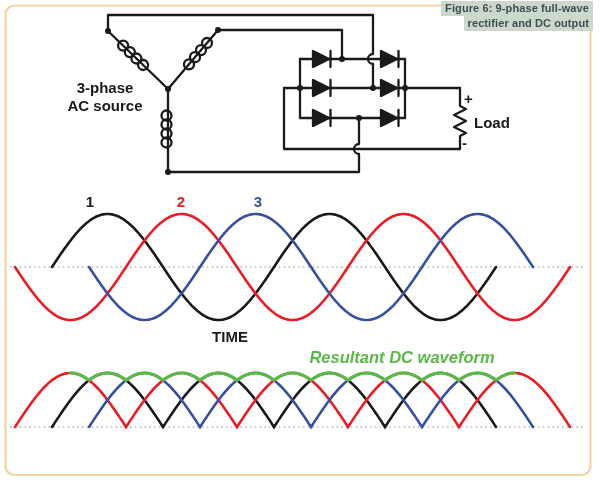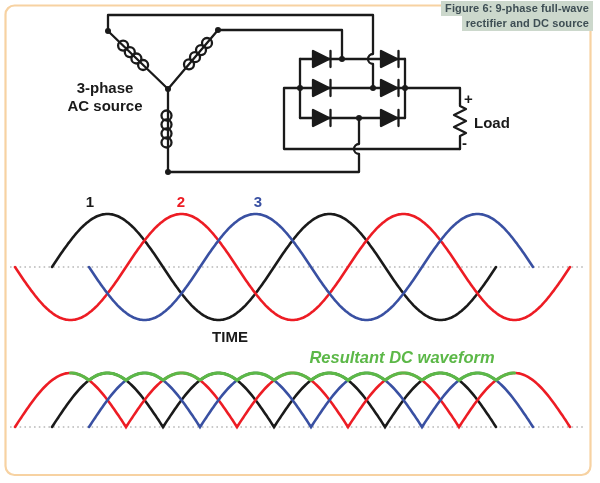--- a/index.html
+++ b/index.html
@@ -133,16 +133,16 @@
           <polyline points="15.0,427.0 16.5,424.7 18.0,422.4 19.5,420.1 21.0,417.9 22.5,415.6 24.0,413.4 25.5,411.2 27.0,409.0 28.5,406.9 30.0,404.8 31.5,402.7 33.0,400.7 34.5,398.7 36.0,396.8 37.5,394.9 39.0,393.1 40.5,391.3 42.0,389.6 43.5,388.0 45.0,386.5 46.5,385.0 48.0,383.6 49.5,382.3 51.0,381.0 52.5,379.9 54.0,378.8 55.5,377.8 57.0,376.9 58.5,376.1 60.0,375.4 61.5,374.7 63.0,374.2 64.5,373.8 66.0,373.4 67.5,373.2 69.0,373.0 70.5,373.0 72.0,373.0 73.5,373.2 75.0,373.4 76.5,373.8 78.0,374.2 79.5,374.7 81.0,375.4 82.5,376.1 84.0,376.9 85.5,377.8 87.0,378.8 88.5,379.9 90.0,381.0 91.5,382.3 93.0,383.6 94.5,385.0 96.0,386.5 97.5,388.0 99.0,389.6 100.5,391.3 102.0,393.1 103.5,394.9 105.0,396.8 106.5,398.7 108.0,400.7 109.5,402.7 111.0,404.8 112.5,406.9 114.0,409.0 115.5,411.2 117.0,413.4 118.5,415.6 120.0,417.9 121.5,420.1 123.0,422.4 124.5,424.7 126.0,427.0 127.5,424.7 129.0,422.4 130.5,420.1 132.0,417.9 133.5,415.6 135.0,413.4 136.5,411.2 138.0,409.0 139.5,406.9 141.0,404.8 142.5,402.7 144.0,400.7 145.5,398.7 147.0,396.8 148.5,394.9 150.0,393.1 151.5,391.3 153.0,389.6 154.5,388.0 156.0,386.5 157.5,385.0 159.0,383.6 160.5,382.3 162.0,381.0 163.5,379.9 165.0,378.8 166.5,377.8 168.0,376.9 169.5,376.1 171.0,375.4 172.5,374.7 174.0,374.2 175.5,373.8 177.0,373.4 178.5,373.2 180.0,373.0 181.5,373.0 183.0,373.0 184.5,373.2 186.0,373.4 187.5,373.8 189.0,374.2 190.5,374.7 192.0,375.4 193.5,376.1 195.0,376.9 196.5,377.8 198.0,378.8 199.5,379.9 201.0,381.0 202.5,382.3 204.0,383.6 205.5,385.0 207.0,386.5 208.5,388.0 210.0,389.6 211.5,391.3 213.0,393.1 214.5,394.9 216.0,396.8 217.5,398.7 219.0,400.7 220.5,402.7 222.0,404.8 223.5,406.9 225.0,409.0 226.5,411.2 228.0,413.4 229.5,415.6 231.0,417.9 232.5,420.1 234.0,422.4 235.5,424.7 237.0,427.0 238.5,424.7 240.0,422.4 241.5,420.1 243.0,417.9 244.5,415.6 246.0,413.4 247.5,411.2 249.0,409.0 250.5,406.9 252.0,404.8 253.5,402.7 255.0,400.7 256.5,398.7 258.0,396.8 259.5,394.9 261.0,393.1 262.5,391.3 264.0,389.6 265.5,388.0 267.0,386.5 268.5,385.0 270.0,383.6 271.5,382.3 273.0,381.0 274.5,379.9 276.0,378.8 277.5,377.8 279.0,376.9 280.5,376.1 282.0,375.4 283.5,374.7 285.0,374.2 286.5,373.8 288.0,373.4 289.5,373.2 291.0,373.0 292.5,373.0 294.0,373.0 295.5,373.2 297.0,373.4 298.5,373.8 300.0,374.2 301.5,374.7 303.0,375.4 304.5,376.1 306.0,376.9 307.5,377.8 309.0,378.8 310.5,379.9 312.0,381.0 313.5,382.3 315.0,383.6 316.5,385.0 318.0,386.5 319.5,388.0 321.0,389.6 322.5,391.3 324.0,393.1 325.5,394.9 327.0,396.8 328.5,398.7 330.0,400.7 331.5,402.7 333.0,404.8 334.5,406.9 336.0,409.0 337.5,411.2 339.0,413.4 340.5,415.6 342.0,417.9 343.5,420.1 345.0,422.4 346.5,424.7 348.0,427.0 349.5,424.7 351.0,422.4 352.5,420.1 354.0,417.9 355.5,415.6 357.0,413.4 358.5,411.2 360.0,409.0 361.5,406.9 363.0,404.8 364.5,402.7 366.0,400.7 367.5,398.7 369.0,396.8 370.5,394.9 372.0,393.1 373.5,391.3 375.0,389.6 376.5,388.0 378.0,386.5 379.5,385.0 381.0,383.6 382.5,382.3 384.0,381.0 385.5,379.9 387.0,378.8 388.5,377.8 390.0,376.9 391.5,376.1 393.0,375.4 394.5,374.7 396.0,374.2 397.5,373.8 399.0,373.4 400.5,373.2 402.0,373.0 403.5,373.0 405.0,373.0 406.5,373.2 408.0,373.4 409.5,373.8 411.0,374.2 412.5,374.7 414.0,375.4 415.5,376.1 417.0,376.9 418.5,377.8 420.0,378.8 421.5,379.9 423.0,381.0 424.5,382.3 426.0,383.6 427.5,385.0 429.0,386.5 430.5,388.0 432.0,389.6 433.5,391.3 435.0,393.1 436.5,394.9 438.0,396.8 439.5,398.7 441.0,400.7 442.5,402.7 444.0,404.8 445.5,406.9 447.0,409.0 448.5,411.2 450.0,413.4 451.5,415.6 453.0,417.9 454.5,420.1 456.0,422.4 457.5,424.7 459.0,427.0 460.5,424.7 462.0,422.4 463.5,420.1 465.0,417.9 466.5,415.6 468.0,413.4 469.5,411.2 471.0,409.0 472.5,406.9 474.0,404.8 475.5,402.7 477.0,400.7 478.5,398.7 480.0,396.8 481.5,394.9 483.0,393.1 484.5,391.3 486.0,389.6 487.5,388.0 489.0,386.5 490.5,385.0 492.0,383.6 493.5,382.3 495.0,381.0 496.5,379.9 498.0,378.8 499.5,377.8 501.0,376.9 502.5,376.1 504.0,375.4 505.5,374.7 507.0,374.2 508.5,373.8 510.0,373.4 511.5,373.2 513.0,373.0 514.5,373.0 516.0,373.0 517.5,373.2 519.0,373.4 520.5,373.8 522.0,374.2 523.5,374.7 525.0,375.4 526.5,376.1 528.0,376.9 529.5,377.8 531.0,378.8 532.5,379.9 534.0,381.0 535.5,382.3 537.0,383.6 538.5,385.0 540.0,386.5 541.5,388.0 543.0,389.6 544.5,391.3 546.0,393.1 547.5,394.9 549.0,396.8 550.5,398.7 552.0,400.7 553.5,402.7 555.0,404.8 556.5,406.9 558.0,409.0 559.5,411.2 561.0,413.4 562.5,415.6 564.0,417.9 565.5,420.1 567.0,422.4 568.5,424.7 570.0,427.0" fill="none" stroke="#ed1c24" stroke-width="2.6" stroke-linecap="round"></polyline>
           <polyline points="89.0,427.0 90.5,424.7 92.0,422.4 93.5,420.1 95.0,417.9 96.5,415.6 98.0,413.4 99.5,411.2 101.0,409.0 102.5,406.9 104.0,404.8 105.5,402.7 107.0,400.7 108.5,398.7 110.0,396.8 111.5,394.9 113.0,393.1 114.5,391.3 116.0,389.6 117.5,388.0 119.0,386.5 120.5,385.0 122.0,383.6 123.5,382.3 125.0,381.0 126.5,379.9 128.0,378.8 129.5,377.8 131.0,376.9 132.5,376.1 134.0,375.4 135.5,374.7 137.0,374.2 138.5,373.8 140.0,373.4 141.5,373.2 143.0,373.0 144.5,373.0 146.0,373.0 147.5,373.2 149.0,373.4 150.5,373.8 152.0,374.2 153.5,374.7 155.0,375.4 156.5,376.1 158.0,376.9 159.5,377.8 161.0,378.8 162.5,379.9 164.0,381.0 165.5,382.3 167.0,383.6 168.5,385.0 170.0,386.5 171.5,388.0 173.0,389.6 174.5,391.3 176.0,393.1 177.5,394.9 179.0,396.8 180.5,398.7 182.0,400.7 183.5,402.7 185.0,404.8 186.5,406.9 188.0,409.0 189.5,411.2 191.0,413.4 192.5,415.6 194.0,417.9 195.5,420.1 197.0,422.4 198.5,424.7 200.0,427.0 201.5,424.7 203.0,422.4 204.5,420.1 206.0,417.9 207.5,415.6 209.0,413.4 210.5,411.2 212.0,409.0 213.5,406.9 215.0,404.8 216.5,402.7 218.0,400.7 219.5,398.7 221.0,396.8 222.5,394.9 224.0,393.1 225.5,391.3 227.0,389.6 228.5,388.0 230.0,386.5 231.5,385.0 233.0,383.6 234.5,382.3 236.0,381.0 237.5,379.9 239.0,378.8 240.5,377.8 242.0,376.9 243.5,376.1 245.0,375.4 246.5,374.7 248.0,374.2 249.5,373.8 251.0,373.4 252.5,373.2 254.0,373.0 255.5,373.0 257.0,373.0 258.5,373.2 260.0,373.4 261.5,373.8 263.0,374.2 264.5,374.7 266.0,375.4 267.5,376.1 269.0,376.9 270.5,377.8 272.0,378.8 273.5,379.9 275.0,381.0 276.5,382.3 278.0,383.6 279.5,385.0 281.0,386.5 282.5,388.0 284.0,389.6 285.5,391.3 287.0,393.1 288.5,394.9 290.0,396.8 291.5,398.7 293.0,400.7 294.5,402.7 296.0,404.8 297.5,406.9 299.0,409.0 300.5,411.2 302.0,413.4 303.5,415.6 305.0,417.9 306.5,420.1 308.0,422.4 309.5,424.7 311.0,427.0 312.5,424.7 314.0,422.4 315.5,420.1 317.0,417.9 318.5,415.6 320.0,413.4 321.5,411.2 323.0,409.0 324.5,406.9 326.0,404.8 327.5,402.7 329.0,400.7 330.5,398.7 332.0,396.8 333.5,394.9 335.0,393.1 336.5,391.3 338.0,389.6 339.5,388.0 341.0,386.5 342.5,385.0 344.0,383.6 345.5,382.3 347.0,381.0 348.5,379.9 350.0,378.8 351.5,377.8 353.0,376.9 354.5,376.1 356.0,375.4 357.5,374.7 359.0,374.2 360.5,373.8 362.0,373.4 363.5,373.2 365.0,373.0 366.5,373.0 368.0,373.0 369.5,373.2 371.0,373.4 372.5,373.8 374.0,374.2 375.5,374.7 377.0,375.4 378.5,376.1 380.0,376.9 381.5,377.8 383.0,378.8 384.5,379.9 386.0,381.0 387.5,382.3 389.0,383.6 390.5,385.0 392.0,386.5 393.5,388.0 395.0,389.6 396.5,391.3 398.0,393.1 399.5,394.9 401.0,396.8 402.5,398.7 404.0,400.7 405.5,402.7 407.0,404.8 408.5,406.9 410.0,409.0 411.5,411.2 413.0,413.4 414.5,415.6 416.0,417.9 417.5,420.1 419.0,422.4 420.5,424.7 422.0,427.0 423.5,424.7 425.0,422.4 426.5,420.1 428.0,417.9 429.5,415.6 431.0,413.4 432.5,411.2 434.0,409.0 435.5,406.9 437.0,404.8 438.5,402.7 440.0,400.7 441.5,398.7 443.0,396.8 444.5,394.9 446.0,393.1 447.5,391.3 449.0,389.6 450.5,388.0 452.0,386.5 453.5,385.0 455.0,383.6 456.5,382.3 458.0,381.0 459.5,379.9 461.0,378.8 462.5,377.8 464.0,376.9 465.5,376.1 467.0,375.4 468.5,374.7 470.0,374.2 471.5,373.8 473.0,373.4 474.5,373.2 476.0,373.0 477.5,373.0 479.0,373.0 480.5,373.2 482.0,373.4 483.5,373.8 485.0,374.2 486.5,374.7 488.0,375.4 489.5,376.1 491.0,376.9 492.5,377.8 494.0,378.8 495.5,379.9 497.0,381.0 498.5,382.3 500.0,383.6 501.5,385.0 503.0,386.5 504.5,388.0 506.0,389.6 507.5,391.3 509.0,393.1 510.5,394.9 512.0,396.8 513.5,398.7 515.0,400.7 516.5,402.7 518.0,404.8 519.5,406.9 521.0,409.0 522.5,411.2 524.0,413.4 525.5,415.6 527.0,417.9 528.5,420.1 530.0,422.4 531.5,424.7 533.0,427.0" fill="none" stroke="#3950a2" stroke-width="2.6" stroke-linecap="round"></polyline>
           <polyline points="70.5,373.0 72.0,373.0 73.5,373.2 75.0,373.4 76.5,373.8 78.0,374.2 79.5,374.7 81.0,375.4 82.5,376.1 84.0,376.9 85.5,377.8 87.0,378.8 88.5,379.9 90.0,379.5 91.5,378.4 93.0,377.5 94.5,376.6 96.0,375.8 97.5,375.1 99.0,374.6 100.5,374.1 102.0,373.7 103.5,373.3 105.0,373.1 106.5,373.0 108.0,373.0 109.5,373.1 111.0,373.3 112.5,373.5 114.0,373.9 115.5,374.4 117.0,374.9 118.5,375.6 120.0,376.3 121.5,377.2 123.0,378.1 124.5,379.1 126.0,380.2 127.5,379.1 129.0,378.1 130.5,377.2 132.0,376.3 133.5,375.6 135.0,374.9 136.5,374.4 138.0,373.9 139.5,373.5 141.0,373.3 142.5,373.1 144.0,373.0 145.5,373.0 147.0,373.1 148.5,373.3 150.0,373.7 151.5,374.1 153.0,374.6 154.5,375.1 156.0,375.8 157.5,376.6 159.0,377.5 160.5,378.4 162.0,379.5 163.5,379.9 165.0,378.8 166.5,377.8 168.0,376.9 169.5,376.1 171.0,375.4 172.5,374.7 174.0,374.2 175.5,373.8 177.0,373.4 178.5,373.2 180.0,373.0 181.5,373.0 183.0,373.0 184.5,373.2 186.0,373.4 187.5,373.8 189.0,374.2 190.5,374.7 192.0,375.4 193.5,376.1 195.0,376.9 196.5,377.8 198.0,378.8 199.5,379.9 201.0,379.5 202.5,378.4 204.0,377.5 205.5,376.6 207.0,375.8 208.5,375.1 210.0,374.6 211.5,374.1 213.0,373.7 214.5,373.3 216.0,373.1 217.5,373.0 219.0,373.0 220.5,373.1 222.0,373.3 223.5,373.5 225.0,373.9 226.5,374.4 228.0,374.9 229.5,375.6 231.0,376.3 232.5,377.2 234.0,378.1 235.5,379.1 237.0,380.2 238.5,379.1 240.0,378.1 241.5,377.2 243.0,376.3 244.5,375.6 246.0,374.9 247.5,374.4 249.0,373.9 250.5,373.5 252.0,373.3 253.5,373.1 255.0,373.0 256.5,373.0 258.0,373.1 259.5,373.3 261.0,373.7 262.5,374.1 264.0,374.6 265.5,375.1 267.0,375.8 268.5,376.6 270.0,377.5 271.5,378.4 273.0,379.5 274.5,379.9 276.0,378.8 277.5,377.8 279.0,376.9 280.5,376.1 282.0,375.4 283.5,374.7 285.0,374.2 286.5,373.8 288.0,373.4 289.5,373.2 291.0,373.0 292.5,373.0 294.0,373.0 295.5,373.2 297.0,373.4 298.5,373.8 300.0,374.2 301.5,374.7 303.0,375.4 304.5,376.1 306.0,376.9 307.5,377.8 309.0,378.8 310.5,379.9 312.0,379.5 313.5,378.4 315.0,377.5 316.5,376.6 318.0,375.8 319.5,375.1 321.0,374.6 322.5,374.1 324.0,373.7 325.5,373.3 327.0,373.1 328.5,373.0 330.0,373.0 331.5,373.1 333.0,373.3 334.5,373.5 336.0,373.9 337.5,374.4 339.0,374.9 340.5,375.6 342.0,376.3 343.5,377.2 345.0,378.1 346.5,379.1 348.0,380.2 349.5,379.1 351.0,378.1 352.5,377.2 354.0,376.3 355.5,375.6 357.0,374.9 358.5,374.4 360.0,373.9 361.5,373.5 363.0,373.3 364.5,373.1 366.0,373.0 367.5,373.0 369.0,373.1 370.5,373.3 372.0,373.7 373.5,374.1 375.0,374.6 376.5,375.1 378.0,375.8 379.5,376.6 381.0,377.5 382.5,378.4 384.0,379.5 385.5,379.9 387.0,378.8 388.5,377.8 390.0,376.9 391.5,376.1 393.0,375.4 394.5,374.7 396.0,374.2 397.5,373.8 399.0,373.4 400.5,373.2 402.0,373.0 403.5,373.0 405.0,373.0 406.5,373.2 408.0,373.4 409.5,373.8 411.0,374.2 412.5,374.7 414.0,375.4 415.5,376.1 417.0,376.9 418.5,377.8 420.0,378.8 421.5,379.9 423.0,379.5 424.5,378.4 426.0,377.5 427.5,376.6 429.0,375.8 430.5,375.1 432.0,374.6 433.5,374.1 435.0,373.7 436.5,373.3 438.0,373.1 439.5,373.0 441.0,373.0 442.5,373.1 444.0,373.3 445.5,373.5 447.0,373.9 448.5,374.4 450.0,374.9 451.5,375.6 453.0,376.3 454.5,377.2 456.0,378.1 457.5,379.1 459.0,380.2 460.5,379.1 462.0,378.1 463.5,377.2 465.0,376.3 466.5,375.6 468.0,374.9 469.5,374.4 471.0,373.9 472.5,373.5 474.0,373.3 475.5,373.1 477.0,373.0 478.5,373.0 480.0,373.1 481.5,373.3 483.0,373.7 484.5,374.1 486.0,374.6 487.5,375.1 489.0,375.8 490.5,376.6 492.0,377.5 493.5,378.4 495.0,379.5 496.5,379.9 498.0,378.8 499.5,377.8 501.0,376.9 502.5,376.1 504.0,375.4 505.5,374.7 507.0,374.2 508.5,373.8 510.0,373.4 511.5,373.2 513.0,373.0 514.5,373.0" fill="none" stroke="#5cb848" stroke-width="3.2" stroke-linecap="round"></polyline>
         </g>
       <text x="402" y="363" fill="#5cb848" font-size="16.5" font-weight="bold" font-style="italic" text-anchor="middle">Resultant DC waveform</text>
     </g>
   </svg>
 
   <div id="figure-caption" style="color: rgb(62, 78, 84);">
     <span style="background: rgb(204, 216, 204);">Figure 6: 9-phase full-wave</span><br>
-    <span style="background: rgb(204, 216, 204);">rectifier and DC source</span>
+    <span style="background: rgb(204, 216, 204);">rectifier and DC output</span>
   </div>
 
 </div>
 
 </body></html>

